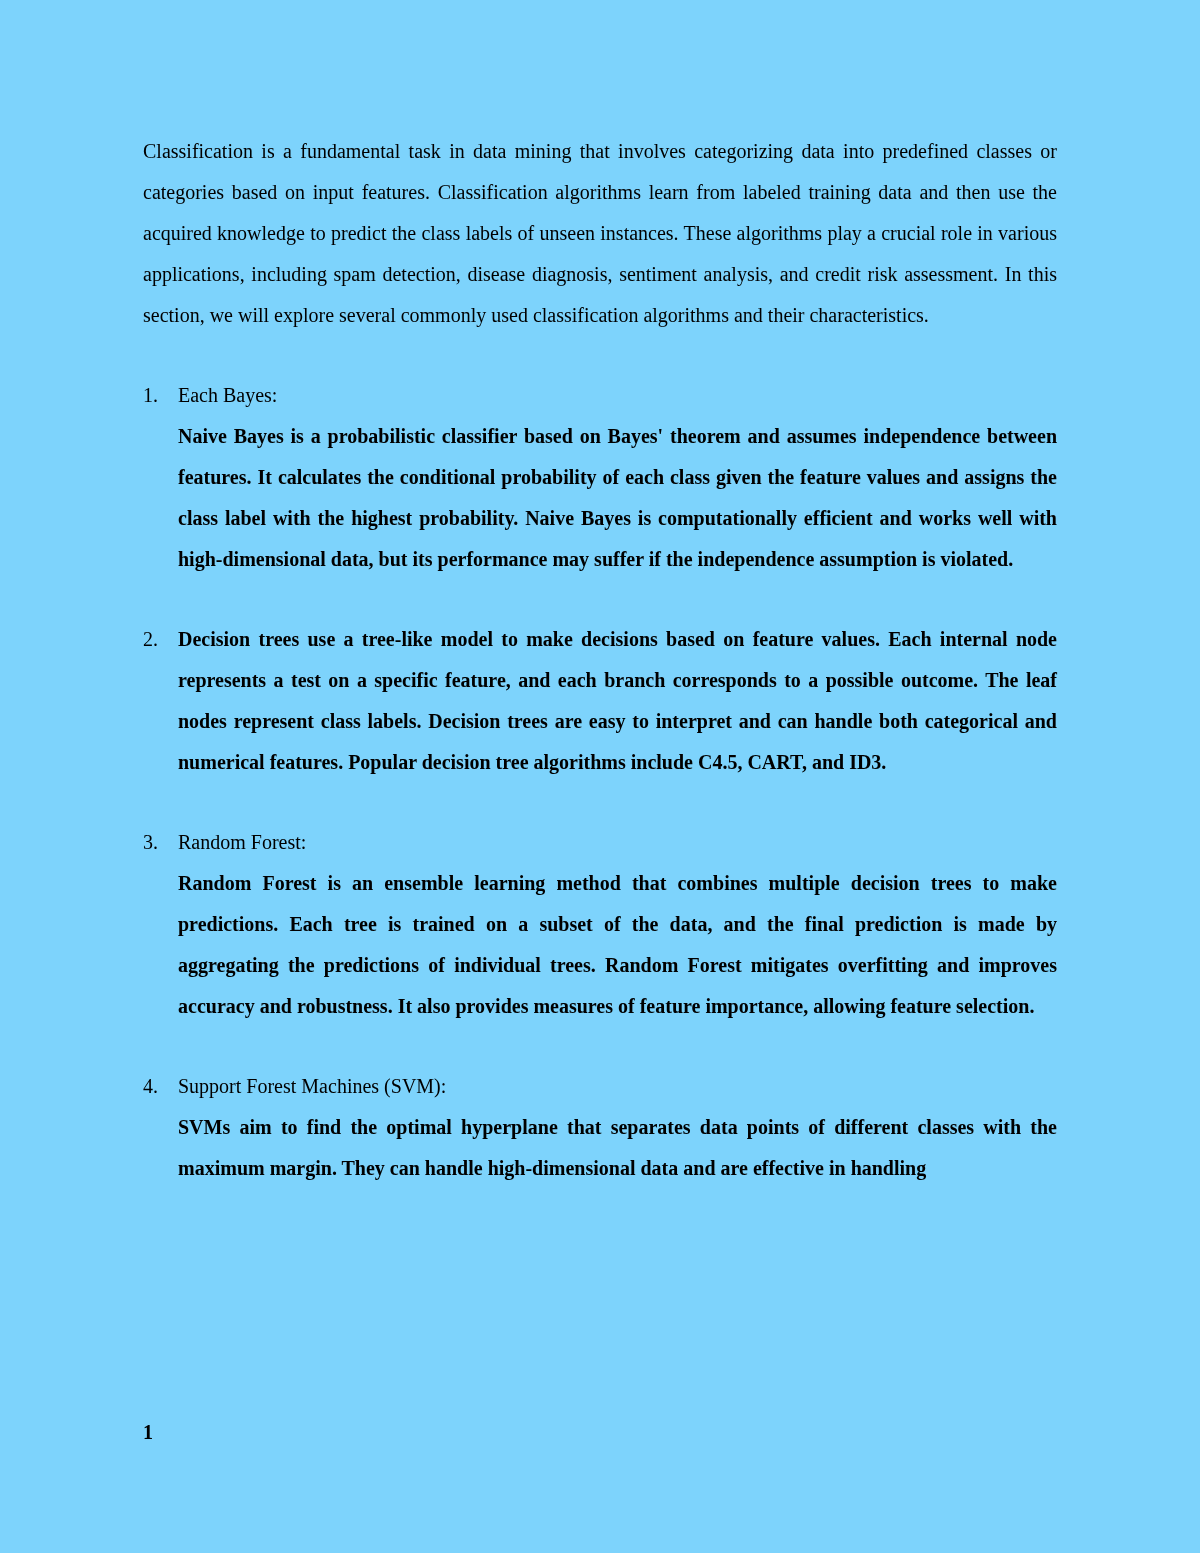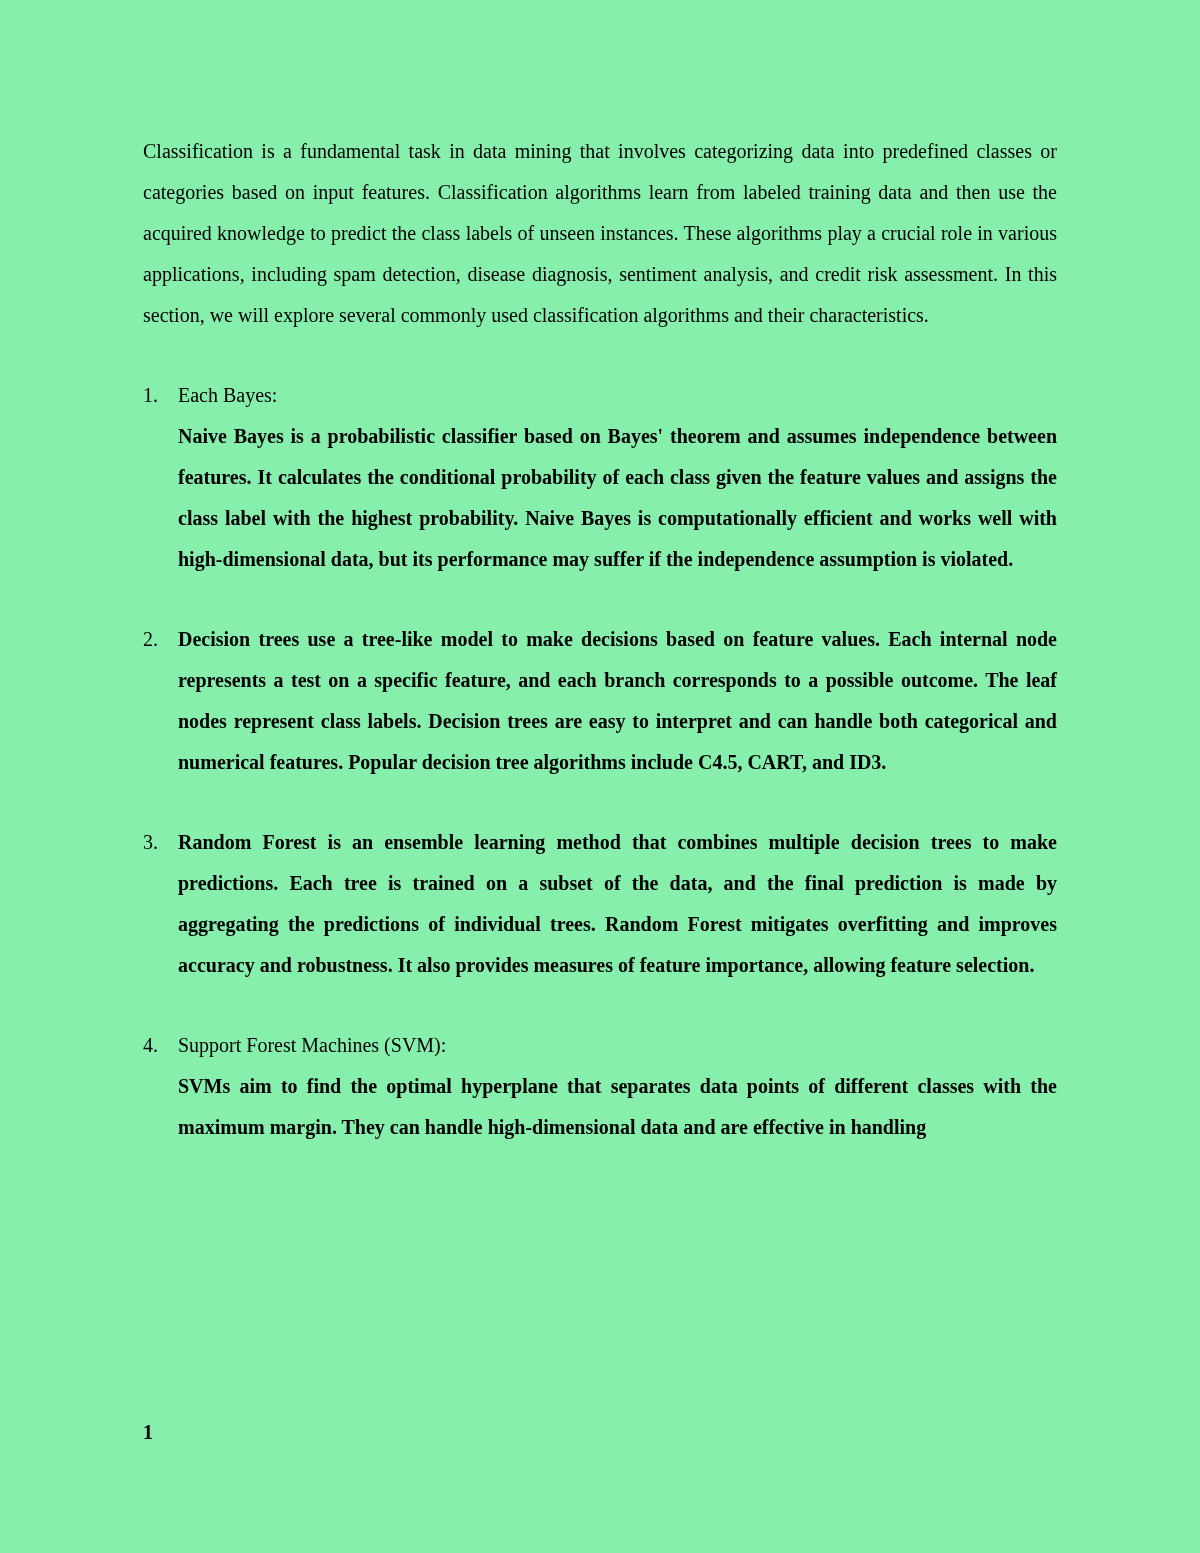--- a/index.html
+++ b/index.html
@@ -8,21 +8,21 @@
     width: 1200px;
     height: 1553px;
     position: relative;
     font-family: "Liberation Serif", "DejaVu Serif", serif;
     color: #000000;
     overflow: hidden;
   }
   .page {
     position: absolute;
     inset: 0;
-    background: #86efac;
+    background: #7dd3fc;
     padding: 131px 143px 0 143px;
   }
   .doc-text {
     font-size: 20px;
     line-height: 41px;
   }
   .intro {
     text-align: justify;
   }
   .list-item {
@@ -69,20 +69,21 @@
   <div class="list-item">
     <span class="item-num">2.</span>
     <div class="item-content">
       <p class="item-body">Decision trees use a tree-like model to make decisions based on feature values. Each internal node represents a test on a specific feature, and each branch corresponds to a possible outcome. The leaf nodes represent class labels. Decision trees are easy to interpret and can handle both categorical and numerical features. Popular decision tree algorithms include C4.5, CART, and ID3.</p>
     </div>
   </div>
 
   <div class="list-item">
     <span class="item-num">3.</span>
     <div class="item-content">
+      <div class="item-title">Random Forest:</div>
       <p class="item-body">Random Forest is an ensemble learning method that combines multiple decision trees to make predictions. Each tree is trained on a subset of the data, and the final prediction is made by aggregating the predictions of individual trees. Random Forest mitigates overfitting and improves accuracy and robustness. It also provides measures of feature importance, allowing feature selection.</p>
     </div>
   </div>
 
   <div class="list-item">
     <span class="item-num">4.</span>
     <div class="item-content">
       <div class="item-title">Support Forest Machines (SVM):</div>
       <p class="item-body">SVMs aim to find the optimal hyperplane that separates data points of different classes with the maximum margin. They can handle high-dimensional data and are effective in handling</p>
     </div>

